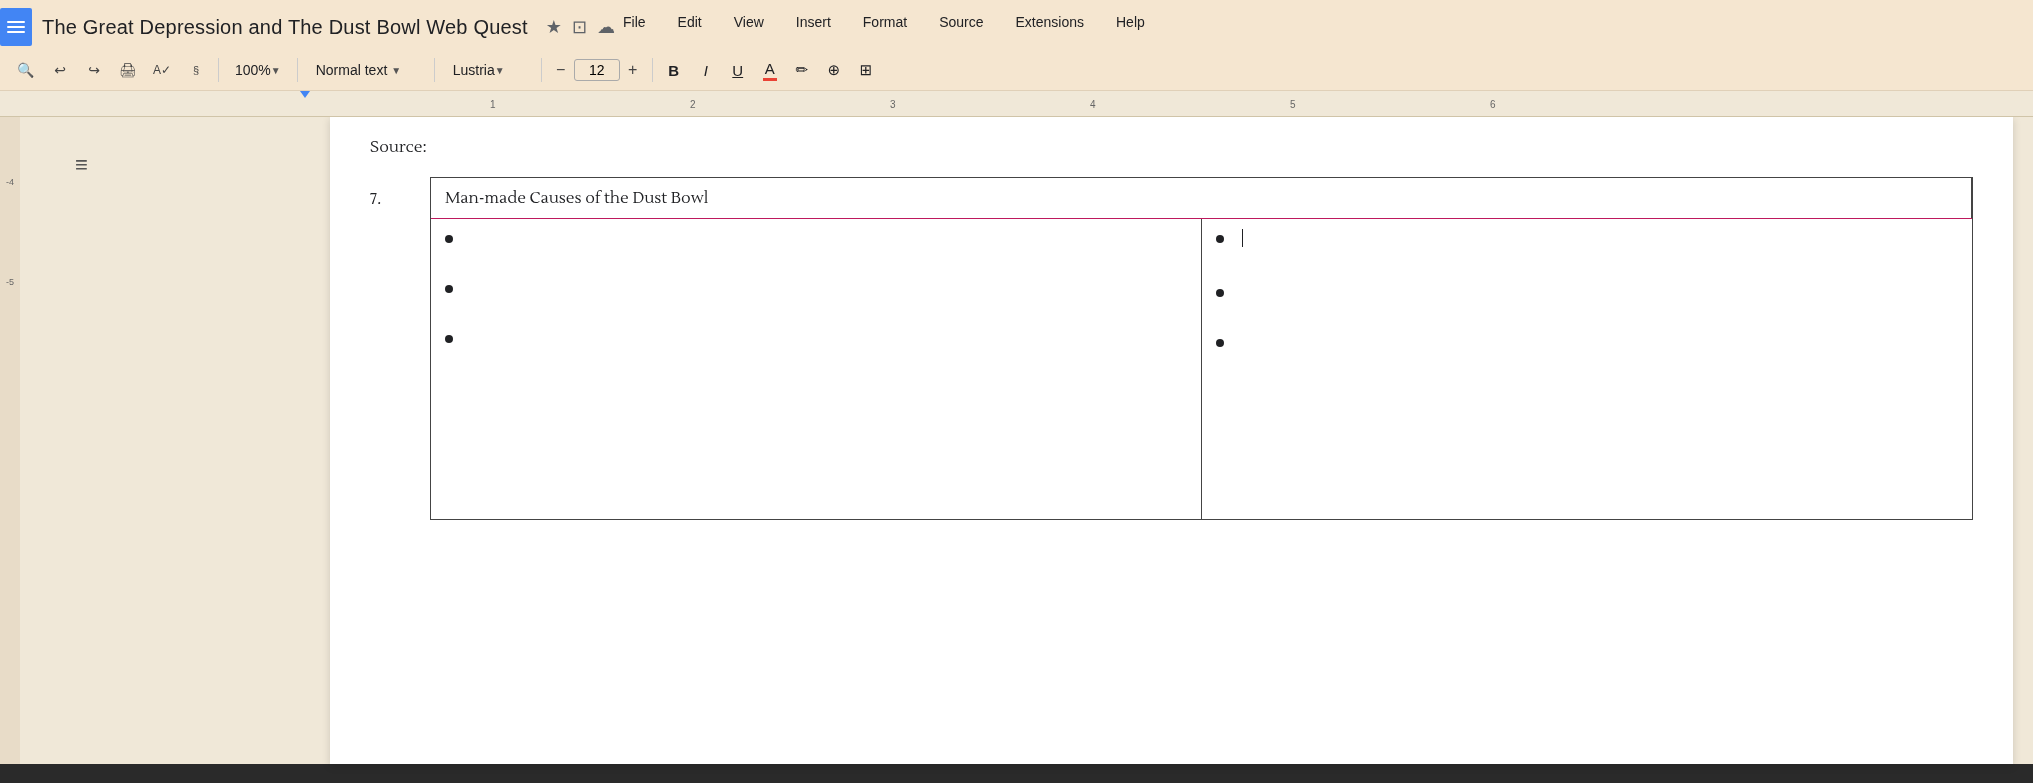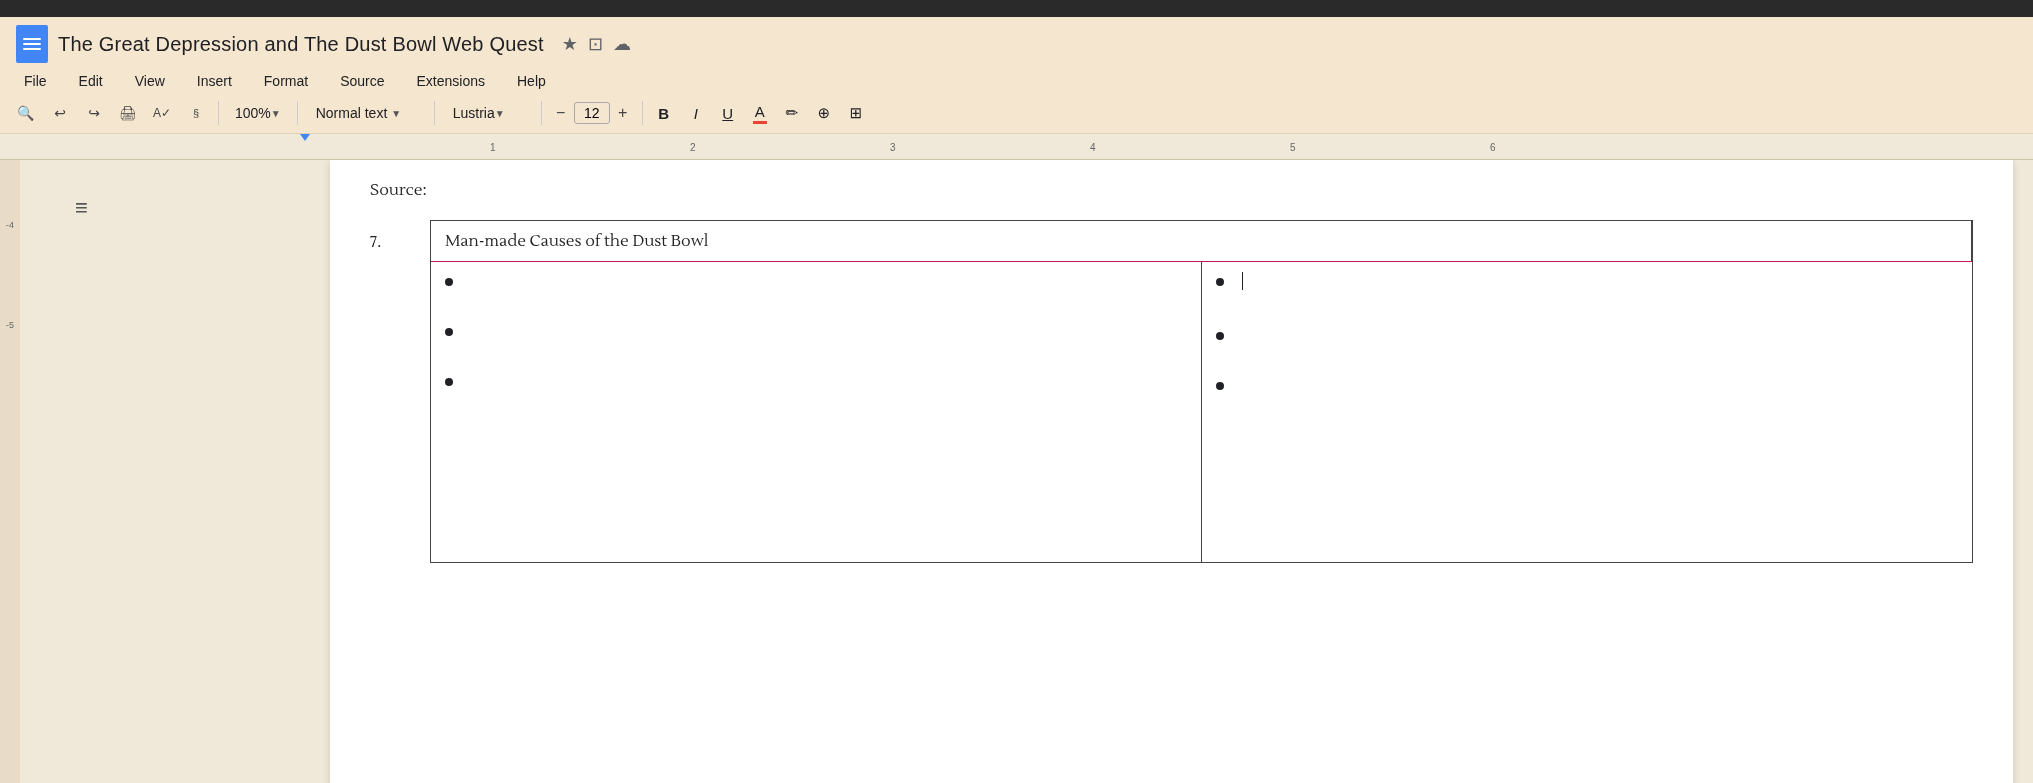--- a/index.html
+++ b/index.html
@@ -7,24 +7,23 @@
       width: 2033px;
       height: 783px;
       background: #2a2a2a;
       font-family: Arial, sans-serif;
       overflow: hidden;
     }
 
     
     .title-bar {
       background: #f5e6d0;
-      padding: 8px 16px 0 16px;
-      display: flex;
-      flex-direction: column;
-      margin-top: 17px;
+      padding: 8px 16px 0 0;
+      display: flex;
+      flex-direction: row;
     }
 
     .title-row {
       display: flex;
       align-items: center;
       gap: 10px;
       margin-bottom: 4px;
     }
 
     .doc-icon {
@@ -165,21 +164,21 @@
       cursor: pointer;
       font-size: 16px;
       color: #444;
     }
 
     .font-size-box {
       border: 1px solid #aaa;
       border-radius: 3px;
       padding: 2px 6px;
       font-size: 14px;
-      width: 36px;
+      width: 46px;
       text-align: center;
     }
 
     .format-btn {
       padding: 2px 6px;
       cursor: pointer;
       font-size: 15px;
       color: #202124;
       border-radius: 3px;
       min-width: 26px;

